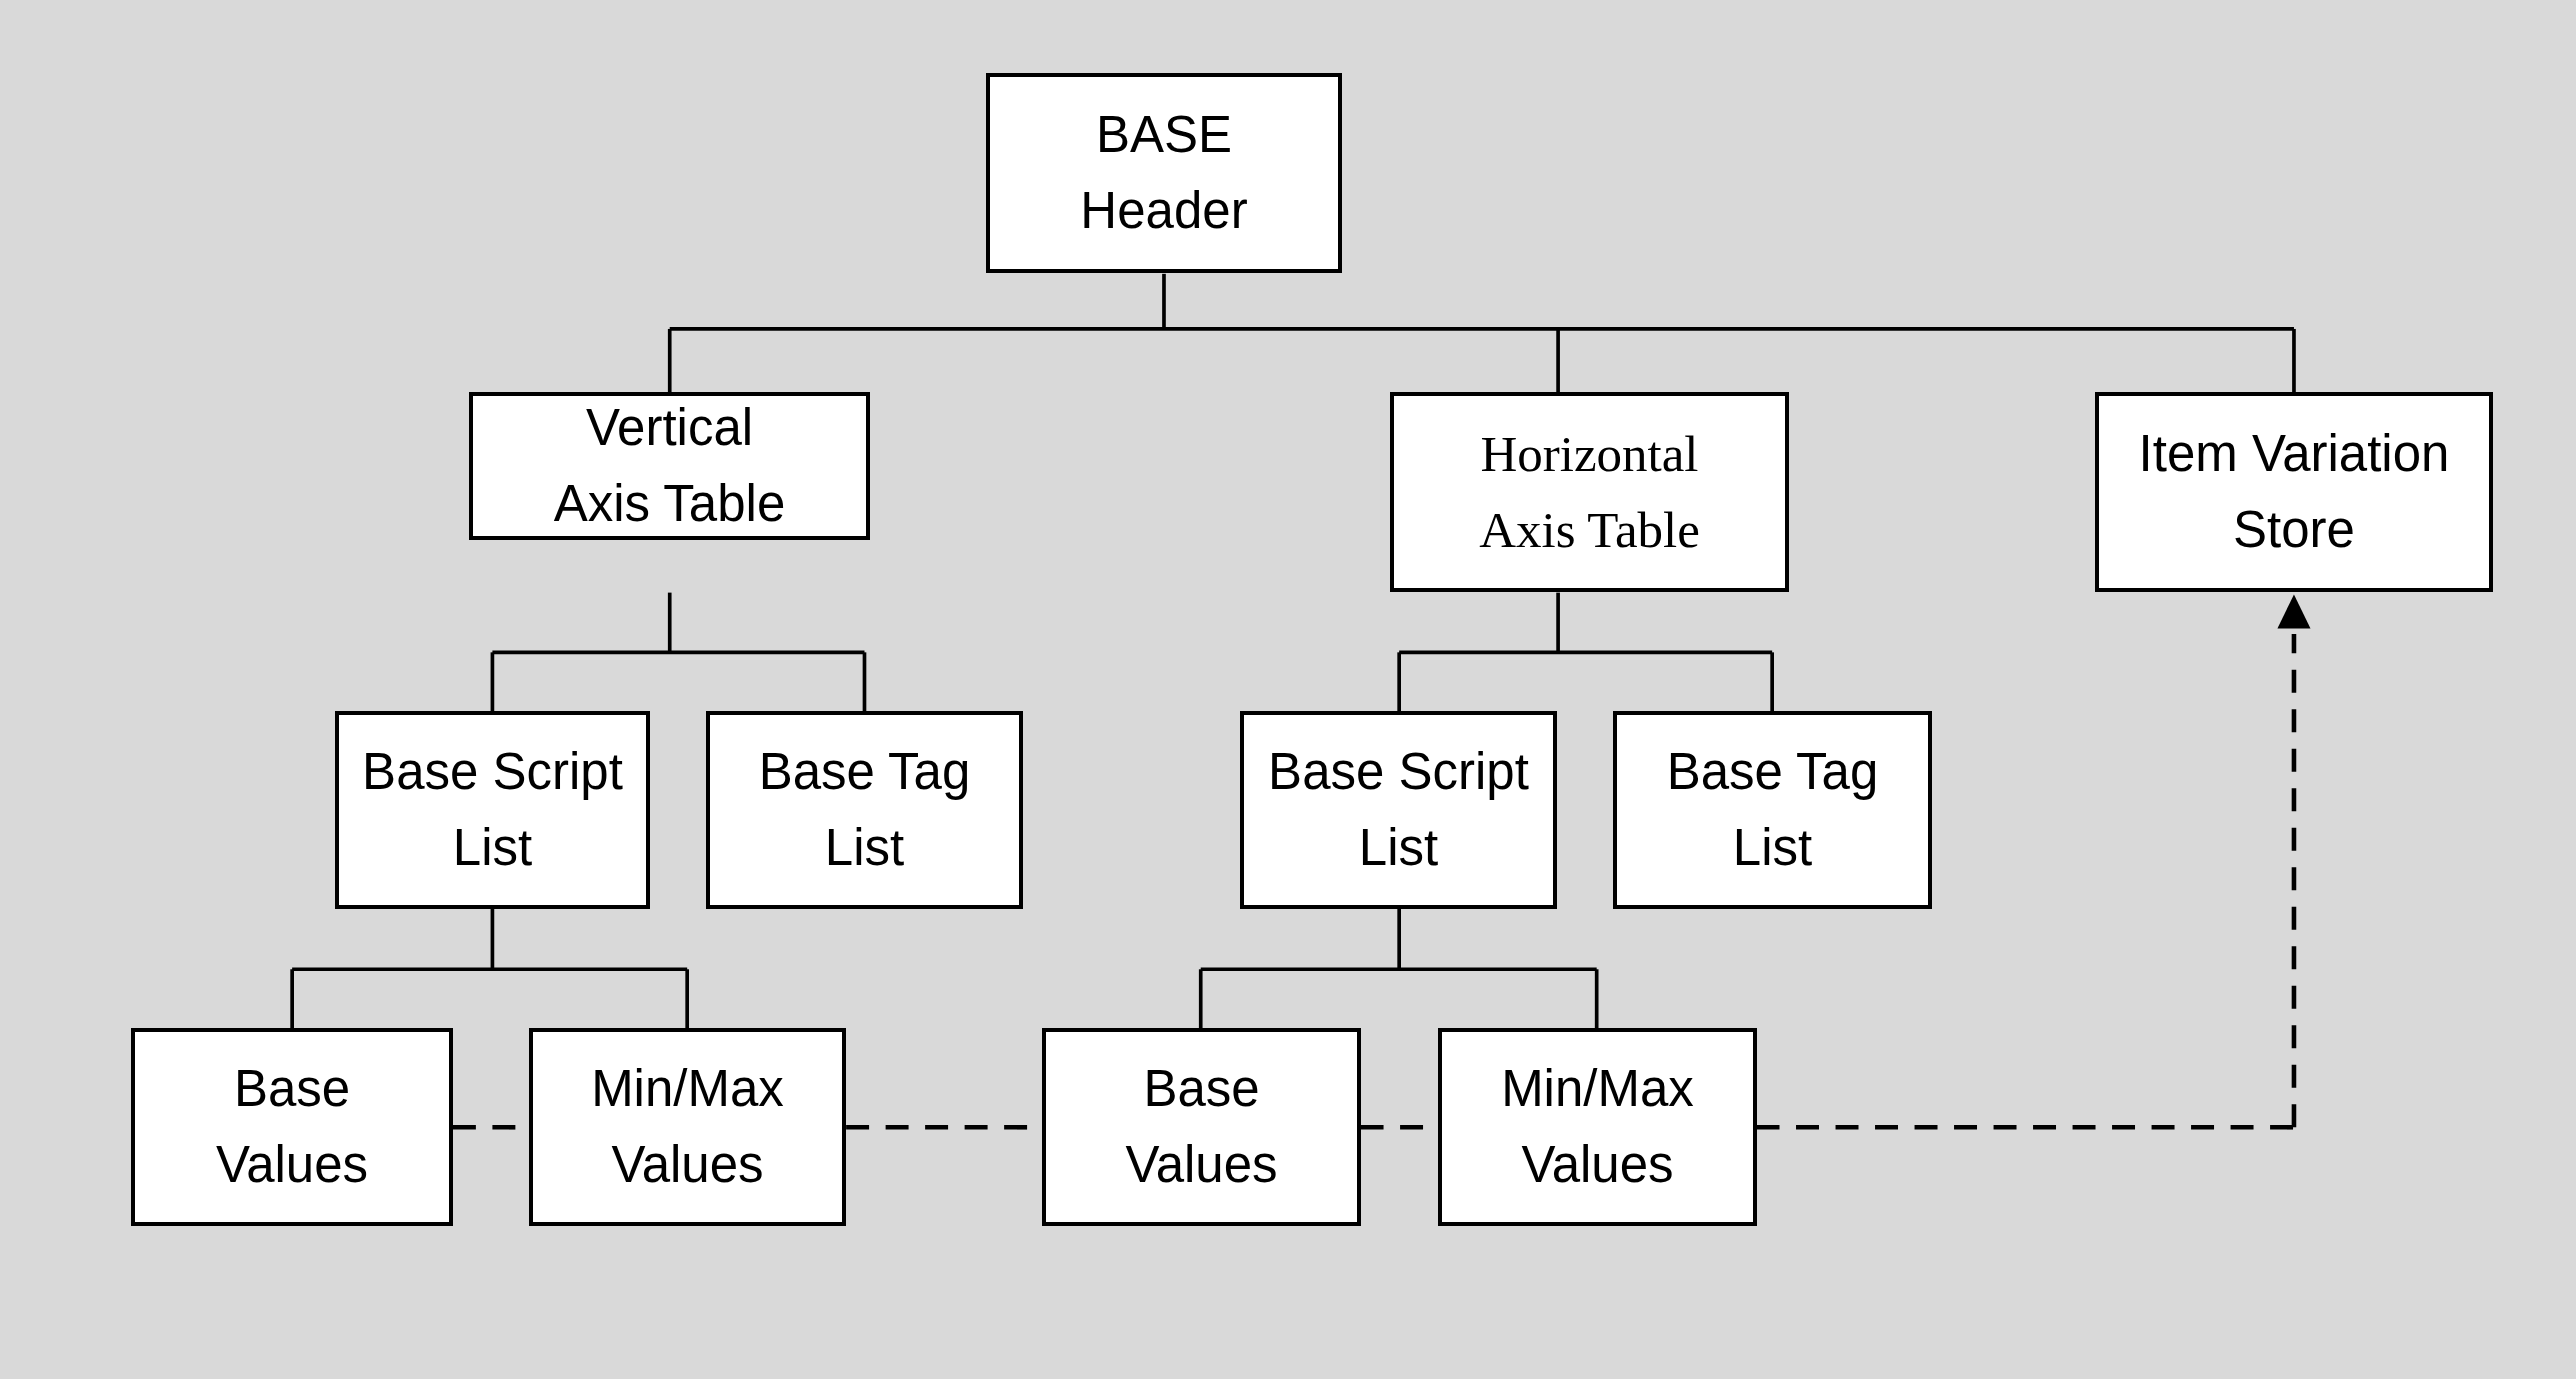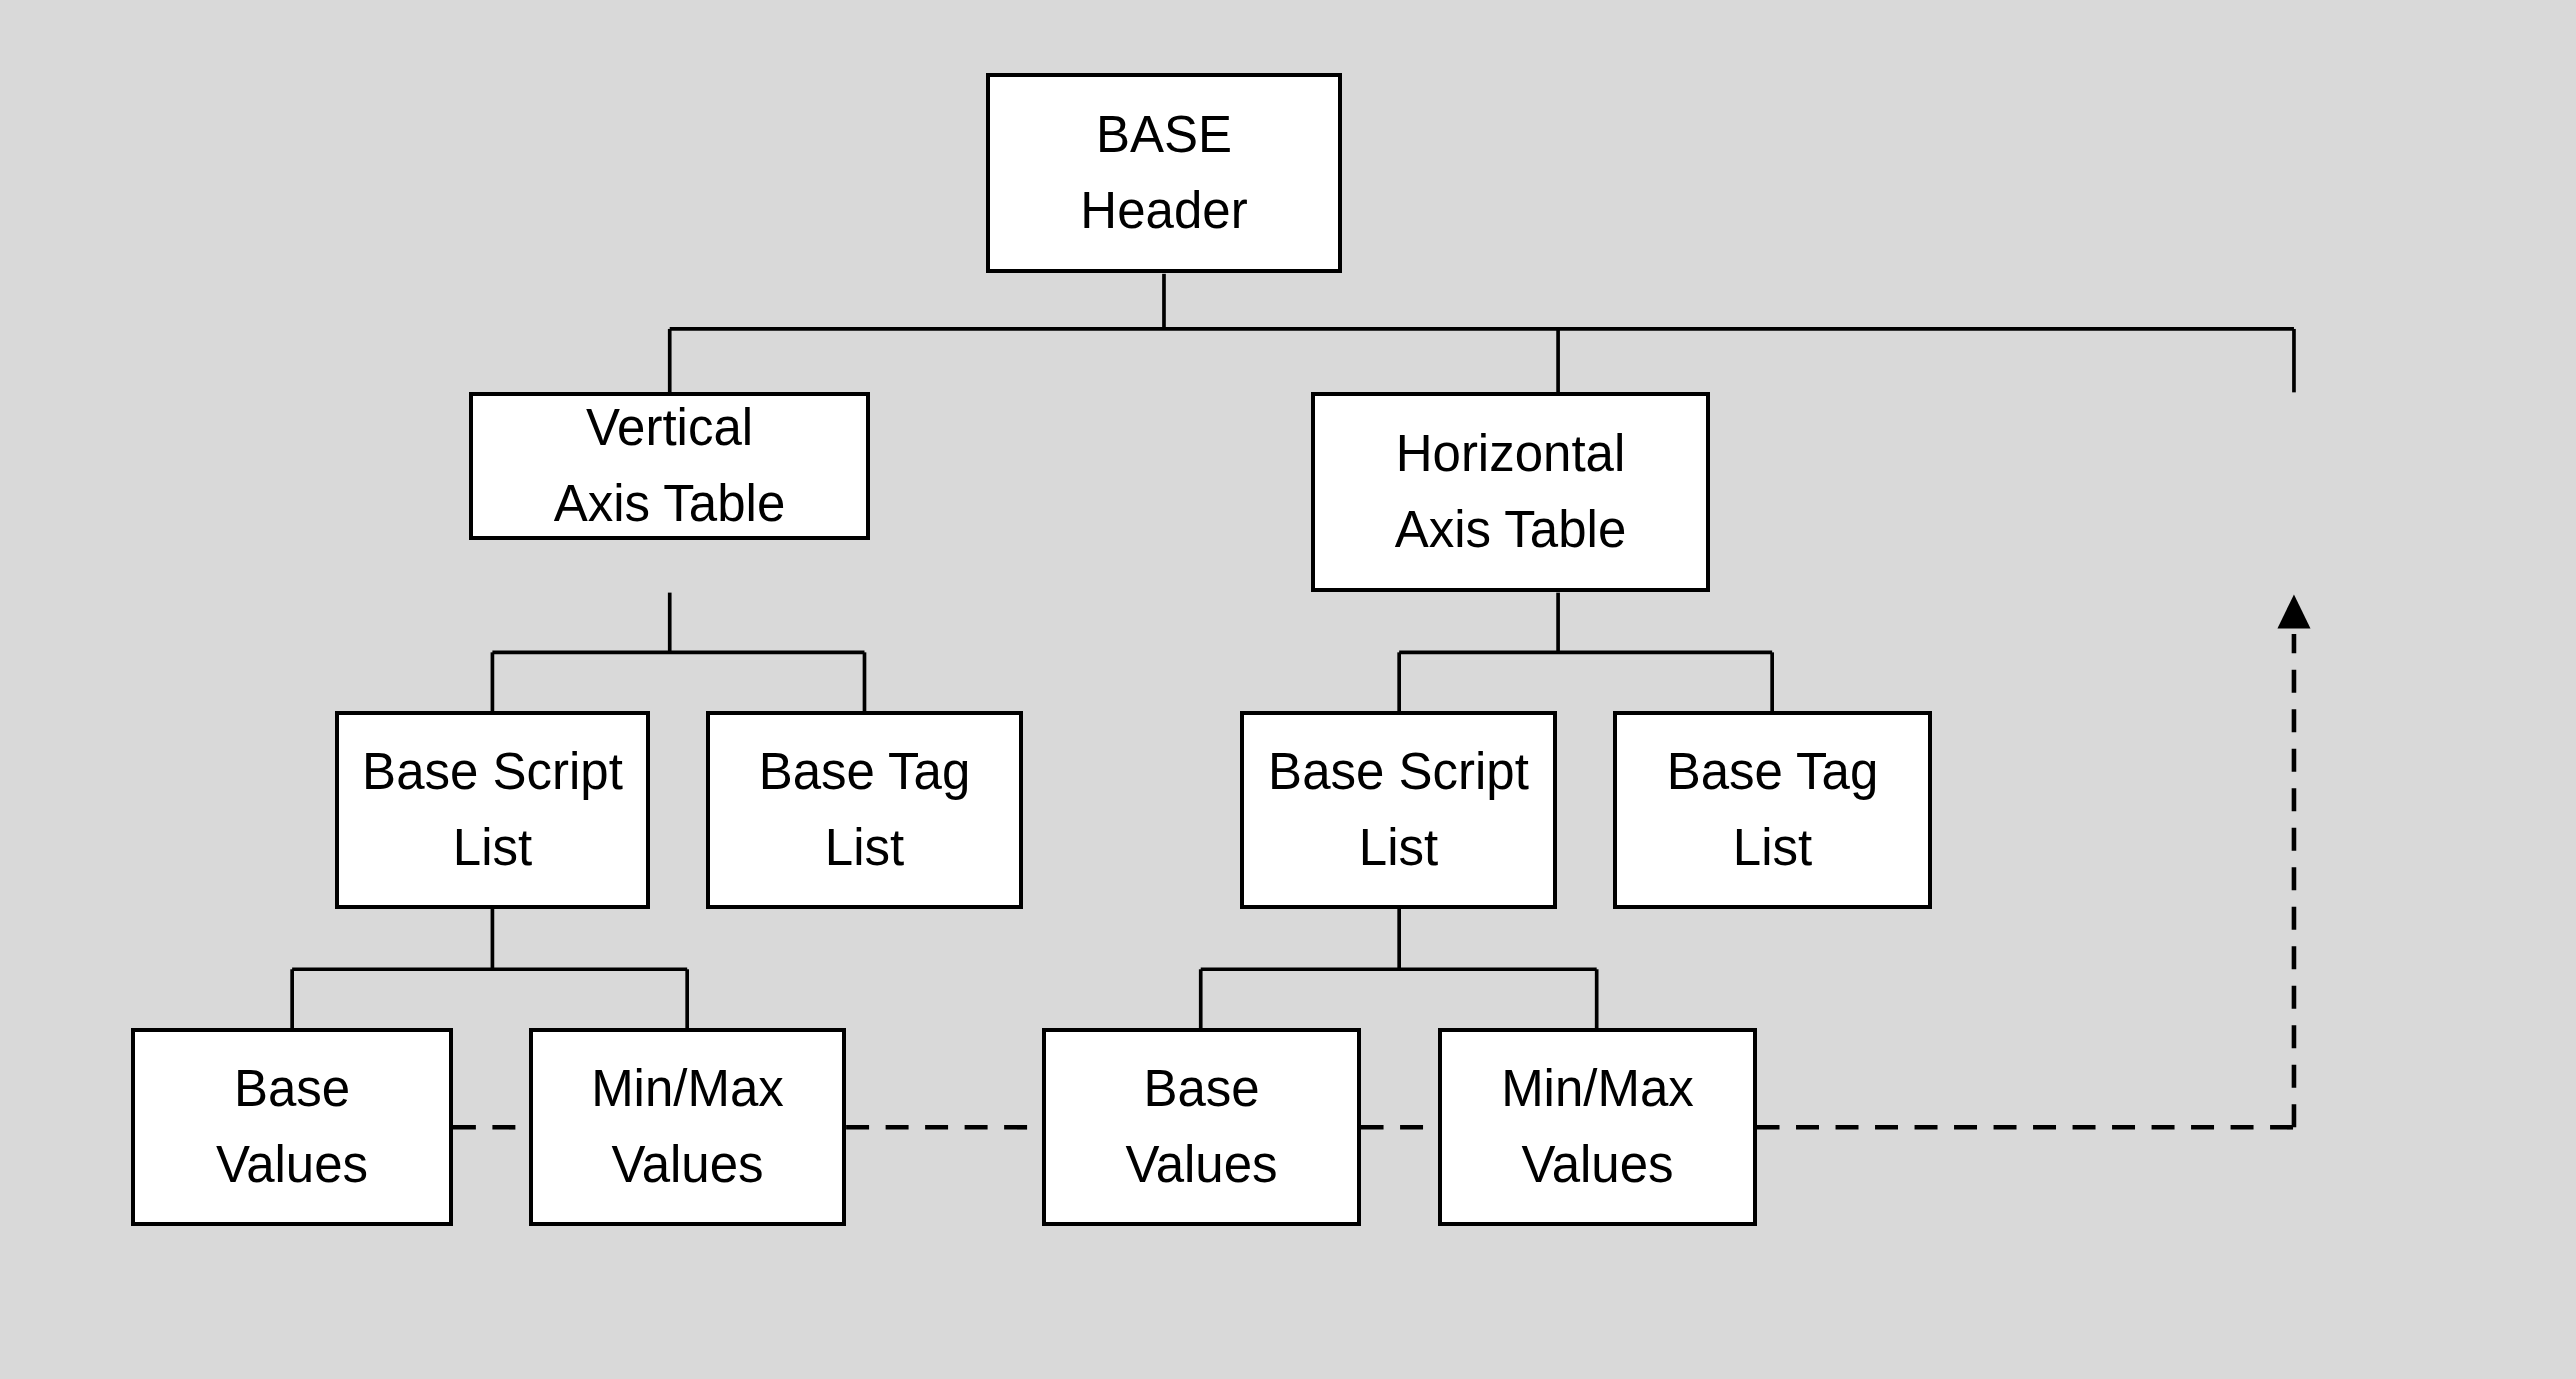--- a/index.html
+++ b/index.html
@@ -103,25 +103,29 @@
   <div class="node" style="left:986px; top:73px;  width:356px; height:200px;">
     <span class="node-label">BASE
 Header</span>
   </div>
 
   <div class="node" style="left:469px; top:392px; width:401px; height:148px;">
     <span class="node-label">Vertical
 Axis Table</span>
   </div>
 
-  <div class="node" style="left:1311px; top:392px; width:399px; height:200px;">
+  <div class="node" style="left:1390px; top:392px; width:399px; height:200px;font-family:Liberation Serif, serif;">
     <span class="node-label">Horizontal
 Axis Table</span>
   </div>
 
+  <div class="node" style="left:2095px; top:392px; width:398px; height:200px;">
+    <span class="node-label">Item Variation
+Store</span>
+  </div>
 
   <div class="node" style="left:335px; top:711px; width:315px; height:198px;">
     <span class="node-label">Base Script
 List</span>
   </div>
 
   <div class="node" style="left:706px; top:711px; width:317px; height:198px;">
     <span class="node-label">Base Tag
 List</span>
   </div>

